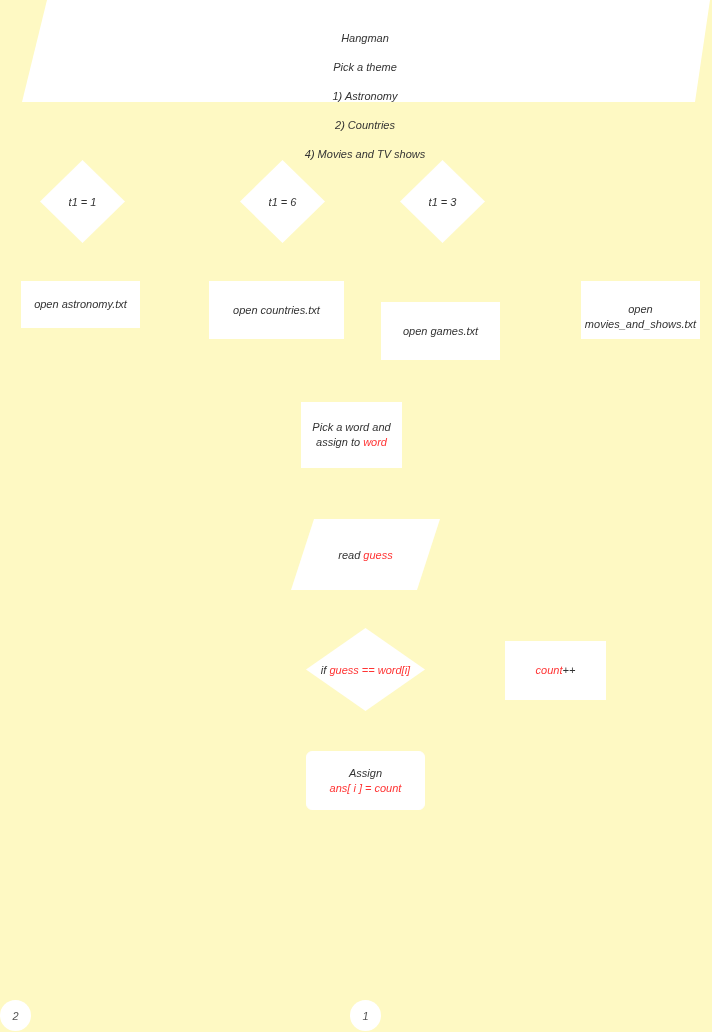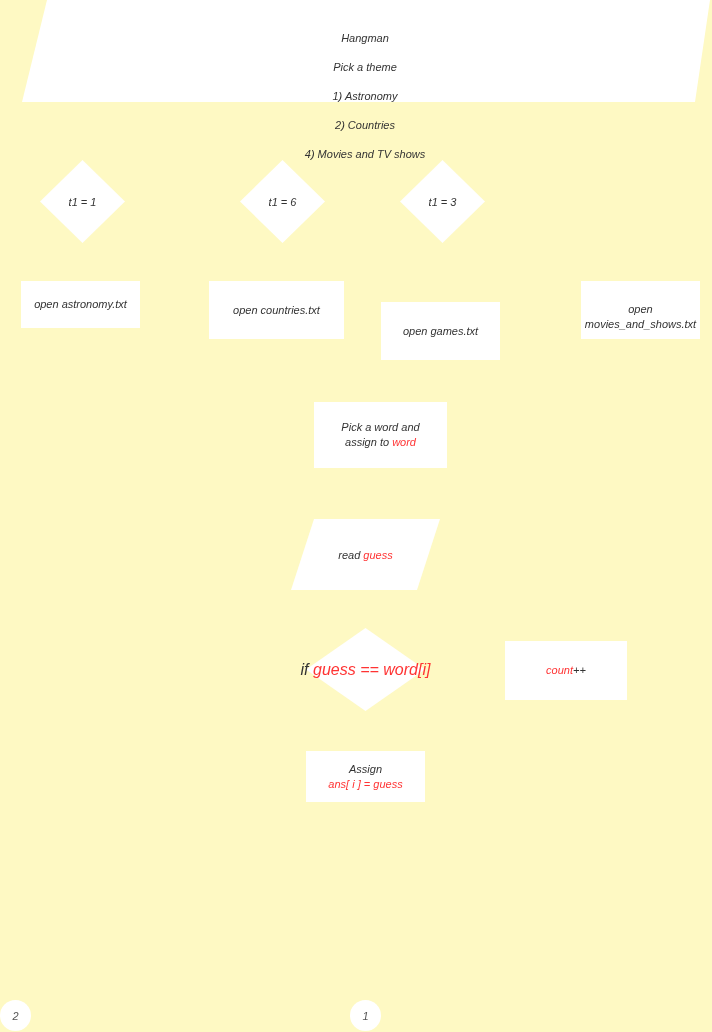--- a/index.html
+++ b/index.html
@@ -173,53 +173,53 @@
     <div class="inner">open games.txt</div>
   </div>
 
   <div class="node rect overflow" style="left:581px; top:281px; width:119px; height:58px;">
     <div class="inner">
       <div>open</div>
       <div>movies_and_shows.txt</div>
     </div>
   </div>
 
-  <div class="node rect" style="left:314px; top:402px; width:133px; height:66px;justify-content:flex-end;">
+  <div class="node rect" style="left:301px; top:402px; width:101px; height:66px;justify-content:flex-end;">
     <div class="inner">
       <div>Pick a word and</div>
       <div><span class="dark">assign to</span> <span class="red">word</span></div>
     </div>
   </div>
 
   <div class="para" style="left:291px; top:519px; width:149px; height:71px;">
     <svg width="149" height="71" viewBox="0 0 149 71">
       <polygon points="23,0 149,0 126,71 0,71" fill="#ffffff"></polygon>
     </svg>
     <div class="label">
       <span><span class="dark">read</span> <span class="red">guess</span></span>
     </div>
   </div>
 
   <div class="diamond" style="left:306px; top:628px; width:119px; height:83px;">
     <svg width="119" height="83" viewBox="0 0 119 83">
       <polygon points="59.5,0 119,41.5 59.5,83 0,41.5" fill="#ffffff"></polygon>
     </svg>
     <div class="label">
-      <span style="font-size:16px;"><span class="dark">if</span> <span class="red">guess</span> <span class="red">==</span> <span class="red">word[i]</span></span>
-    </div>
-  </div>
-
-  <div class="node rect" style="left:505px; top:641px; width:122px; height:59px;">
+      <span style="font-size:11px;"><span class="dark">if</span> <span class="red">guess</span> <span class="red">==</span> <span class="red">word[i]</span></span>
+    </div>
+  </div>
+
+  <div class="node rect" style="left:505px; top:641px; width:101px; height:59px;">
     <div class="inner"><span class="red">count</span><span class="dark">++</span></div>
   </div>
 
-  <div class="node rect" style="left:306px; top:751px; width:119px; height:51px;">
+  <div class="node rect" style="left:306px; top:751px; width:119px; height:59px;border-radius:6px;">
     <div class="inner">
       <div class="dark">Assign</div>
-      <div class="red">ans[ i ] = guess</div>
+      <div class="red">ans[ i ] = count</div>
     </div>
   </div>
 
   <div class="circle" style="left:0px; top:1000px; width:31px; height:31px;">
     <span>2</span>
   </div>
 
   <div class="circle" style="left:350px; top:1000px; width:31px; height:31px;">
     <span>1</span>
   </div>

